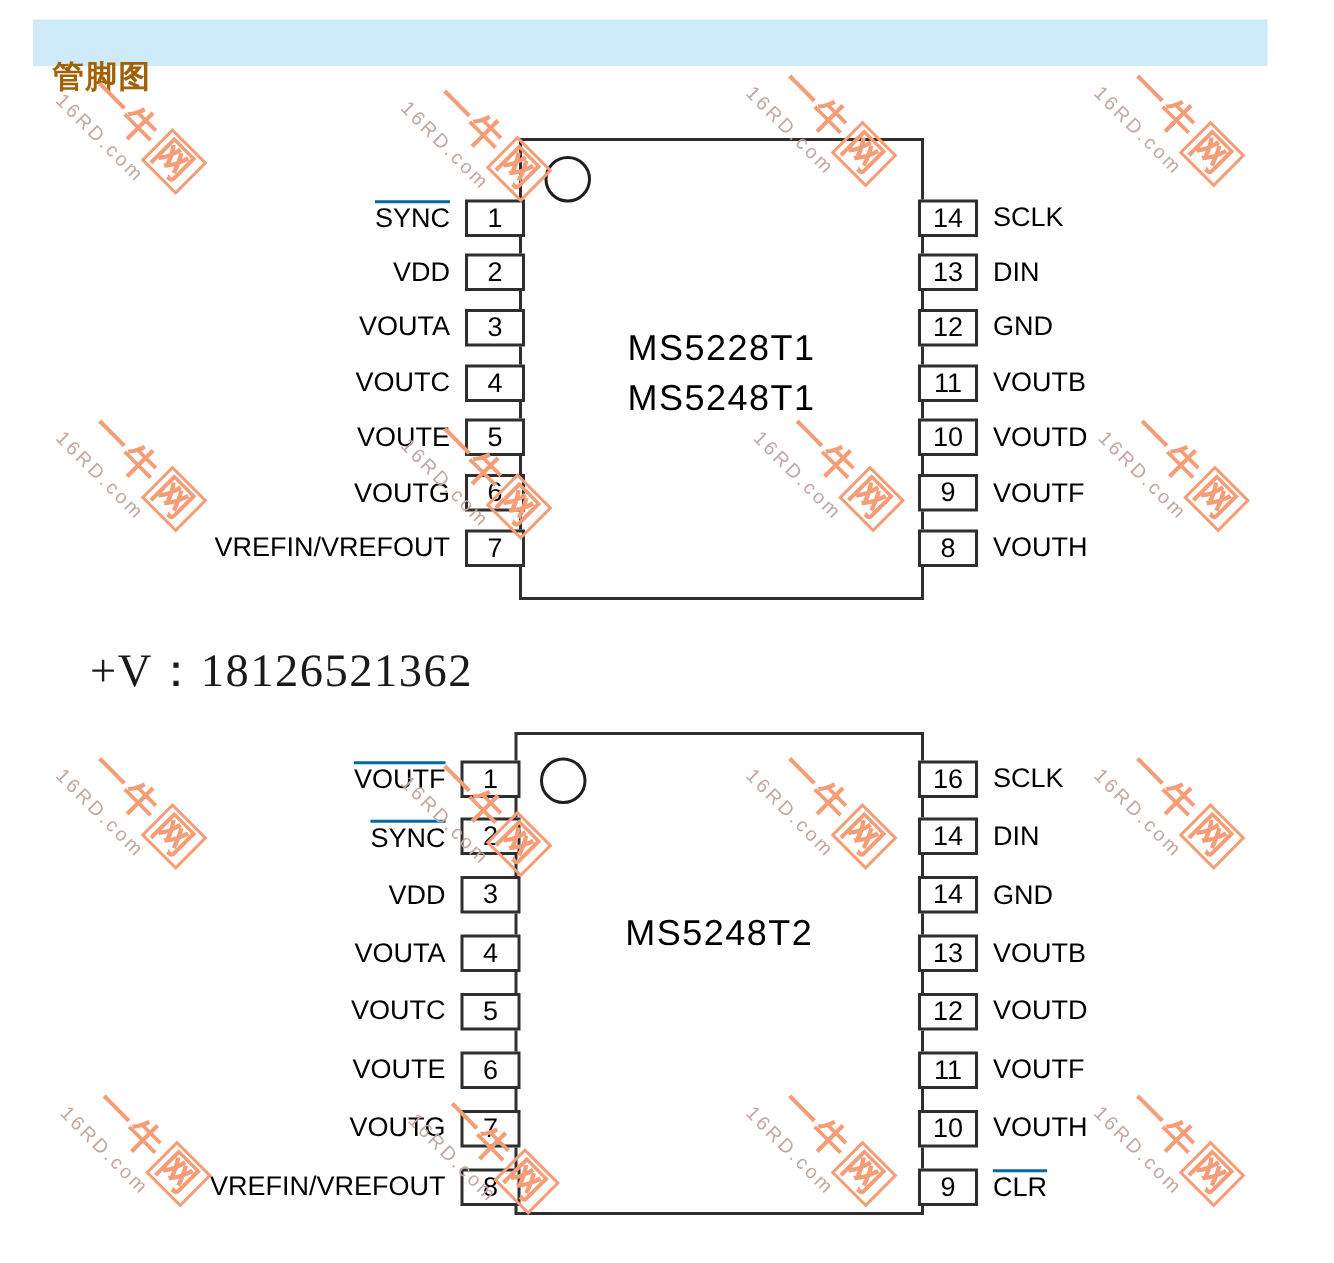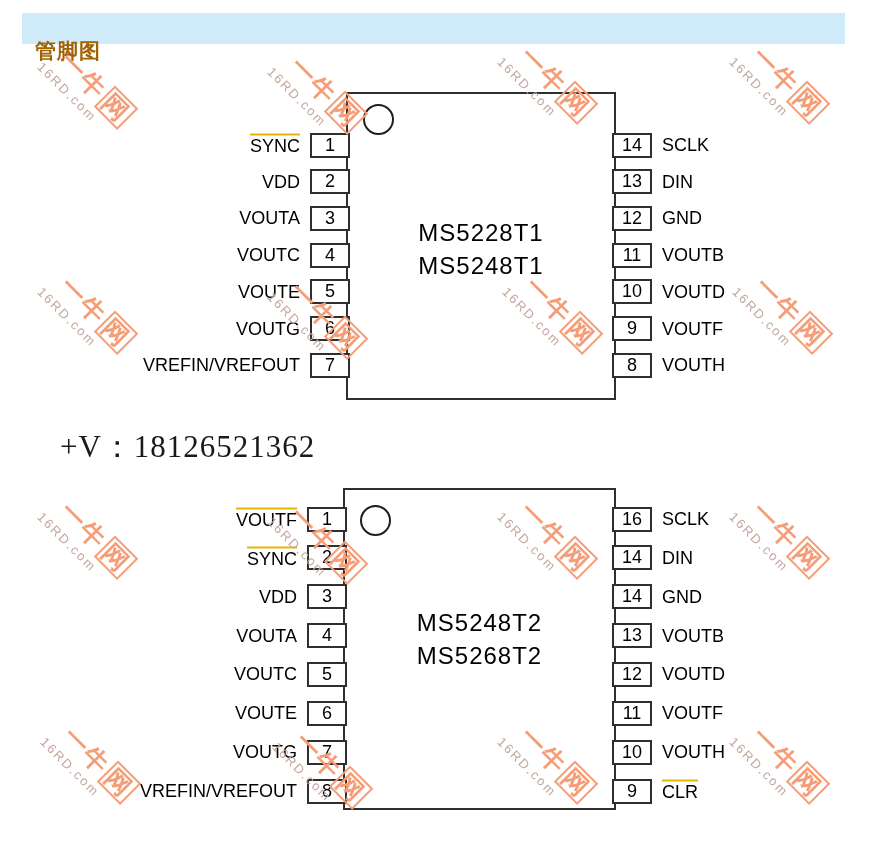--- a/index.html
+++ b/index.html
@@ -38,21 +38,21 @@
     position:absolute;left:0;top:0;width:40px;height:25px;box-sizing:border-box;
     border:2px solid #2f2f2f;display:flex;align-items:center;justify-content:center;
     font-size:18px;color:#000;background:#fff;
   }
   .pin-label{
     position:absolute;top:50%;transform:translateY(-50%);
     font-size:18px;color:#000;white-space:nowrap;
   }
   .left .pin-label{right:50px;}
   .right .pin-label{left:50px;}
-  .ovl{display:inline-block;border-top:2px solid #eab308;line-height:1.12;}
+  .ovl{display:inline-block;border-top:2px solid #0369a1;line-height:1.12;}
   .phone{
     position:absolute;left:60px;top:426px;
     font-family:"Liberation Serif", serif;font-size:31px;color:#1a1a1a;letter-spacing:1px;
   }
   #wm-layer{position:absolute;left:0;top:0;width:889px;height:842px;pointer-events:none;}
   .wm{position:absolute;width:130px;height:70px;}
   .wm-inner{
     transform:rotate(45deg);transform-origin:50% 50%;text-align:left;
   }
   .wm-logo{
@@ -161,21 +161,20 @@
         <span>8</span>
       </span>
       <span class="pin-label">VOUTH</span>
     </div>
   </div>
 
 <div class="chip chip2">
   <div class="pin1-circle"></div>
   <div class="chip-title">
       <div>MS5248T2</div>
-      <div>MS5268T2</div>
     </div>
 <div class="pin-row left" style="top: 16.5px;">
       <span class="pin-box">
         <span>1</span>
       </span>
       <span class="pin-label"><span class="ovl">VOUTF</span></span>
     </div>
     <div class="pin-row left" style="top: 55.36px;">
       <span class="pin-box">
         <span>2</span>

